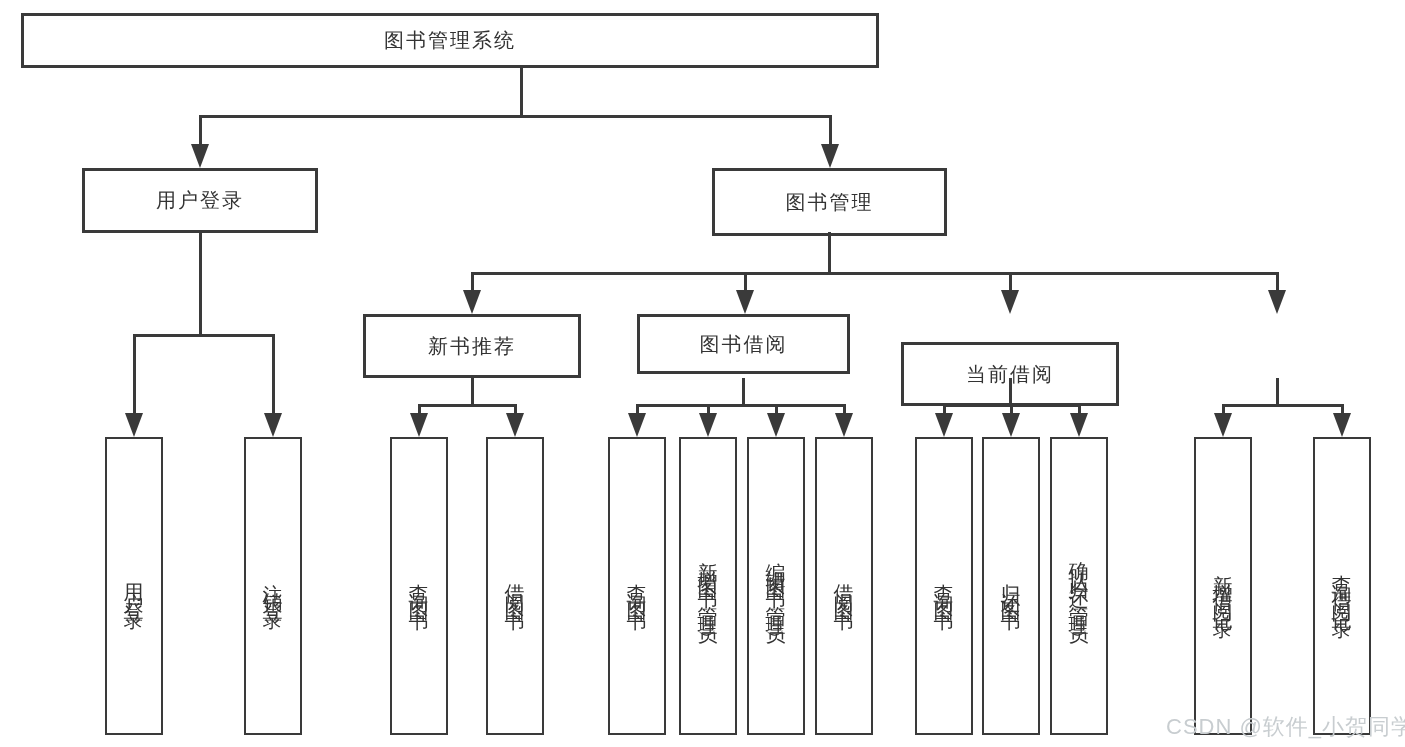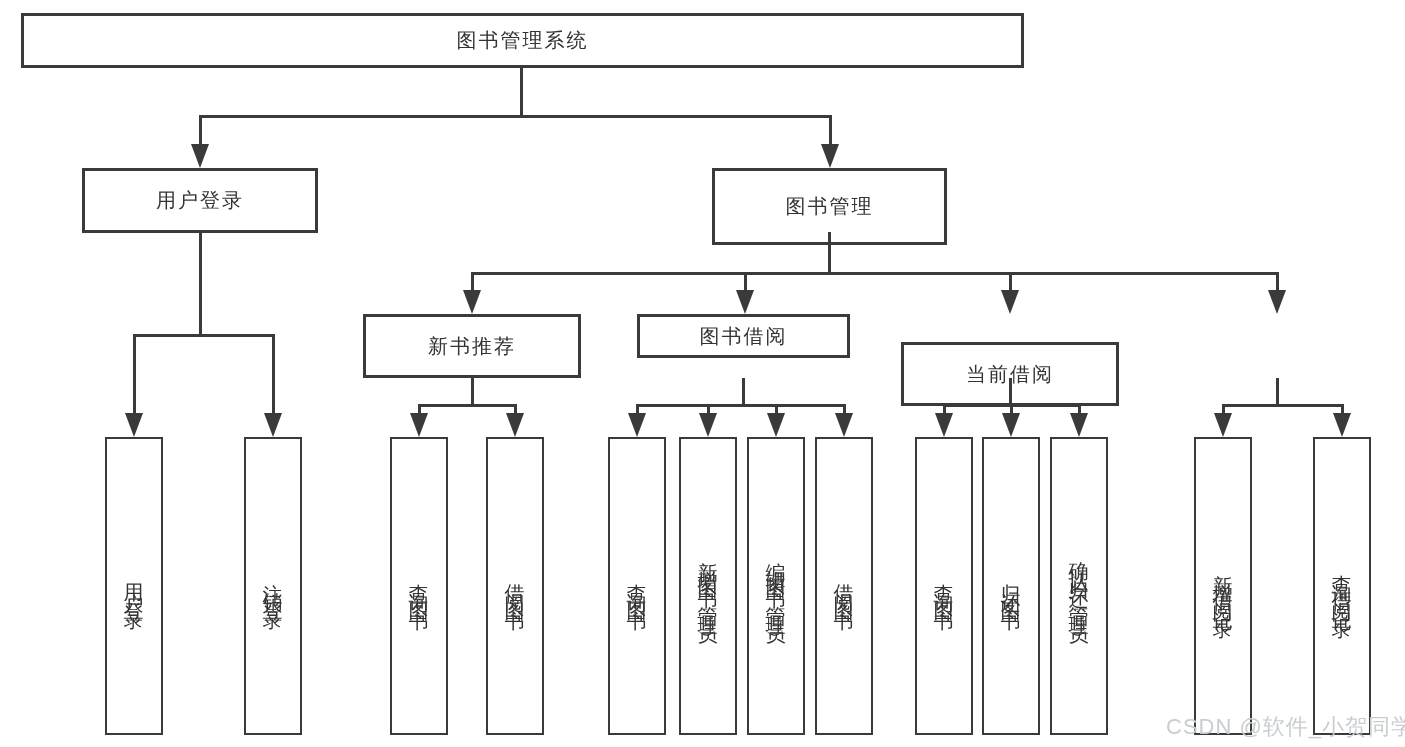--- a/index.html
+++ b/index.html
@@ -92,44 +92,44 @@
     color: var(--watermark, #c8cdd0);
     z-index: 10;
     white-space: nowrap;
   }
 </style>
 </head>
 <body>
 
 <div id="stage">
 
-  <div class="box" style="left:21px; top:13px; width:1003px; height:55px;">图书管理系统</div>
+  <div class="box" style="left:21px; top:13px; width:858px; height:55px;">图书管理系统</div>
 
   <div class="vline" style="left:520px; top:68px; height:49px;"></div>
   <div class="hline" style="left:200px; top:115px; width:631px;"></div>
   <div class="arrow" style="left:191px; top:115px; height:53px;"></div>
   <div class="arrow" style="left:821px; top:115px; height:53px;"></div>
 
   <div class="box" style="left:82px; top:168px; width:236px; height:65px;">用户登录</div>
-  <div class="box" style="left:712px; top:168px; width:235px; height:77px;">图书管理</div>
+  <div class="box" style="left:712px; top:168px; width:235px; height:68px;">图书管理</div>
 
   <div class="vline" style="left:199px; top:232px; height:104px;"></div>
   <div class="hline" style="left:133px; top:334px; width:142px;"></div>
   <div class="arrow" style="left:125px; top:334px; height:103px;"></div>
   <div class="arrow" style="left:264px; top:334px; height:103px;"></div>
 
   <div class="vline" style="left:828px; top:232px; height:42px;"></div>
   <div class="hline" style="left:471px; top:272px; width:808px;"></div>
   <div class="arrow" style="left:463px; top:272px; height:42px;"></div>
   <div class="arrow" style="left:736px; top:272px; height:42px;"></div>
   <div class="arrow" style="left:1001px; top:272px; height:42px;"></div>
   <div class="arrow" style="left:1268px; top:272px; height:42px;"></div>
 
   <div class="box" style="left:363px; top:314px; width:218px; height:64px;">新书推荐</div>
-  <div class="box" style="left:637px; top:314px; width:213px; height:44px;">图书借阅</div>
+  <div class="box" style="left:637px; top:314px; width:213px; height:60px;">图书借阅</div>
   <div class="box" style="left:901px; top:314px; width:218px; height:64px;margin-top:28px;">当前借阅</div>
 
   <div class="vline" style="left:471px; top:378px; height:28px;"></div>
   <div class="hline" style="left:418px; top:404px; width:99px;"></div>
   <div class="arrow" style="left:410px; top:404px; height:33px;"></div>
   <div class="arrow" style="left:506px; top:404px; height:33px;"></div>
 
   <div class="vline" style="left:742px; top:378px; height:28px;"></div>
   <div class="hline" style="left:636px; top:404px; width:210px;"></div>
   <div class="arrow" style="left:628px; top:404px; height:33px;"></div>

